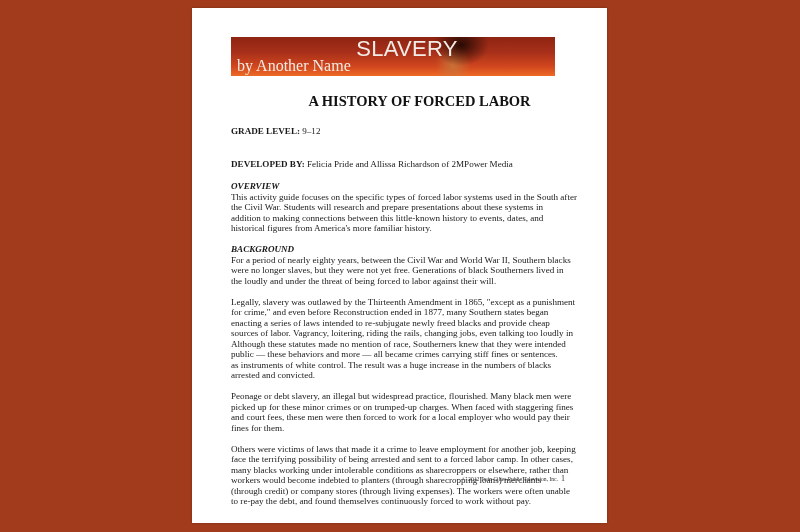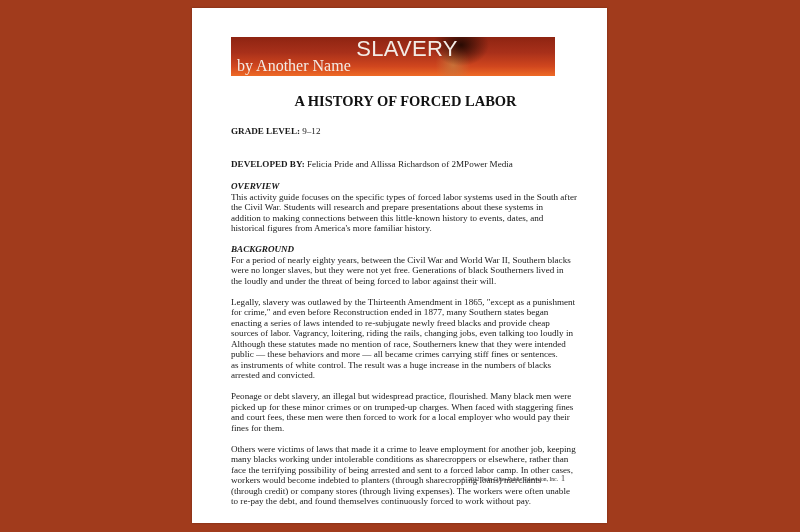--- a/index.html
+++ b/index.html
@@ -55,21 +55,21 @@
       top: 21px;
       text-align: left;
       color: #f3ece6;
       font-family: "Liberation Serif", "DejaVu Serif", serif;
       font-size: 16px;
       line-height: 16px;
       margin-left: 6px;
     }
     .doc-title {
       position: absolute;
-      left: 0;
+      left: 14px;
       width: 100%;
       top: 85px;
       text-align: center;
       font-family: "Liberation Serif", "DejaVu Serif", serif;
       font-weight: bold;
       font-size: 14.5px;
       line-height: 16px;
       color: #111;
       margin-left: 6px;
     }
@@ -169,22 +169,22 @@
 
       <p class="para">
         <span class="line">Peonage or debt slavery, an illegal but widespread practice, flourished. Many black men were</span>
         <span class="line">picked up for these minor crimes or on trumped-up charges. When faced with staggering fines</span>
         <span class="line">and court fees, these men were then forced to work for a local employer who would pay their</span>
         <span class="line">fines for them.</span>
       </p>
 
       <p class="para">
         <span class="line">Others were victims of laws that made it a crime to leave employment for another job, keeping</span>
+        <span class="line">face the terrifying possibility of being arrested and sent to a forced labor camp. In other cases,</span>
         <span class="line">many blacks working under intolerable conditions as sharecroppers or elsewhere, rather than</span>
-        <span class="line">face the terrifying possibility of being arrested and sent to a forced labor camp. In other cases,</span>
         <span class="line">workers would become indebted to planters (through sharecropping loans) merchants</span>
         <span class="line">(through credit) or company stores (through living expenses). The workers were often unable</span>
         <span class="line">to re-pay the debt, and found themselves continuously forced to work without pay.</span>
       </p>
     </div>
   </div>
 
   <div class="footer">
     <span>© 2012 Twin Cities Public Television, Inc.</span><span class="page-number">1</span>
   </div>

